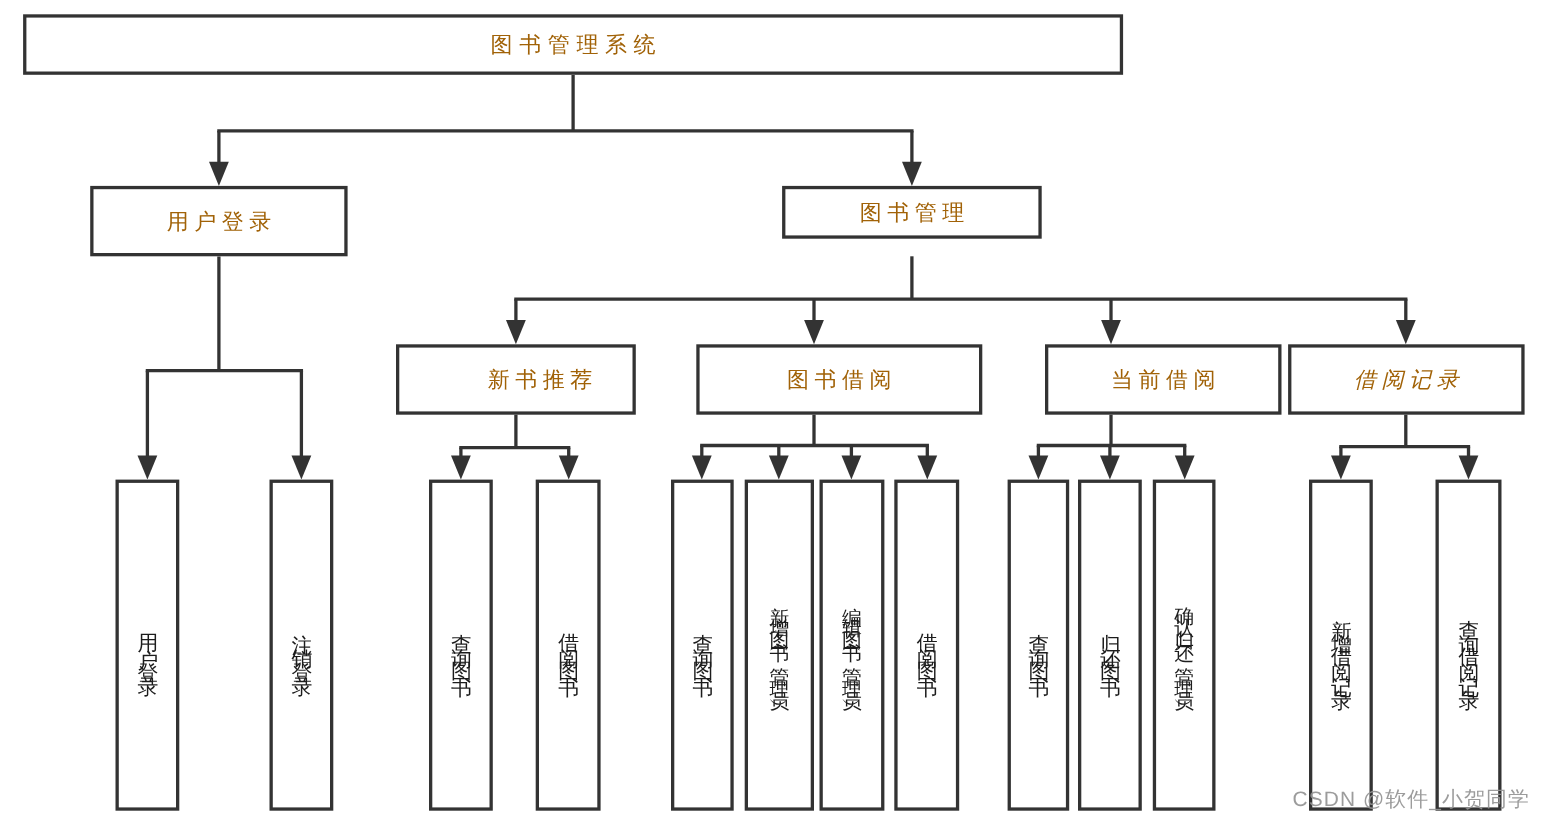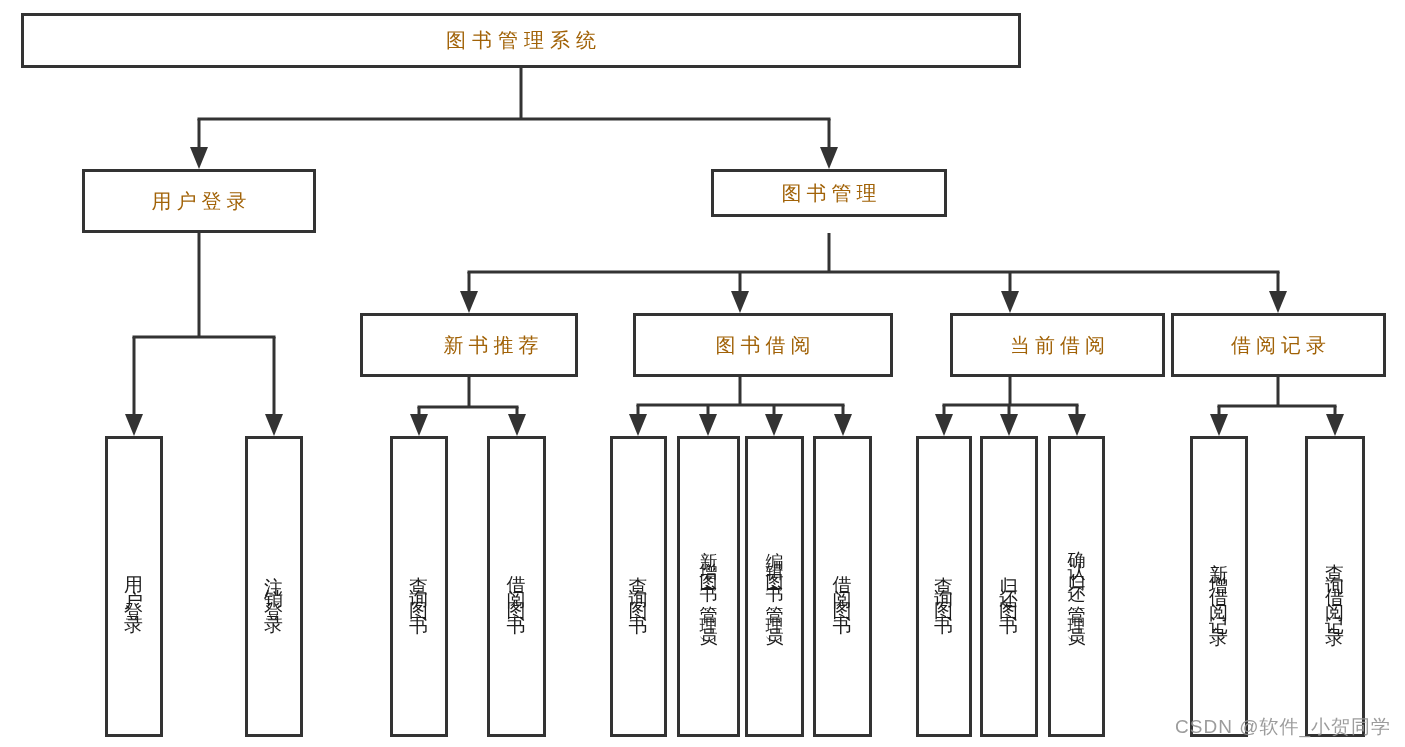--- a/index.html
+++ b/index.html
@@ -156,21 +156,21 @@
 
   <div class="node hbox" style="left:360px; top:313px; width:218px; height:64px;padding-left:44px;">
     <span>新书推荐</span>
   </div>
   <div class="node hbox" style="left:633px; top:313px; width:260px; height:64px;">
     <span>图书借阅</span>
   </div>
   <div class="node hbox" style="left:902px; top:313px; width:215px; height:64px;margin-left:48px;">
     <span>当前借阅</span>
   </div>
-  <div class="node hbox" style="left:1171px; top:313px; width:215px; height:64px;">
+  <div class="node hbox" style="left:1171px; top:313px; width:215px; height:64px;font-style:italic;">
     <span>借阅记录</span>
   </div>
 
   <div class="node vbox" style="left:105px; top:436px; width:58px; height:301px;">
     <span>用户登录</span>
   </div>
   <div class="node vbox" style="left:245px; top:436px; width:58px; height:301px;">
     <span>注销登录</span>
   </div>
 

